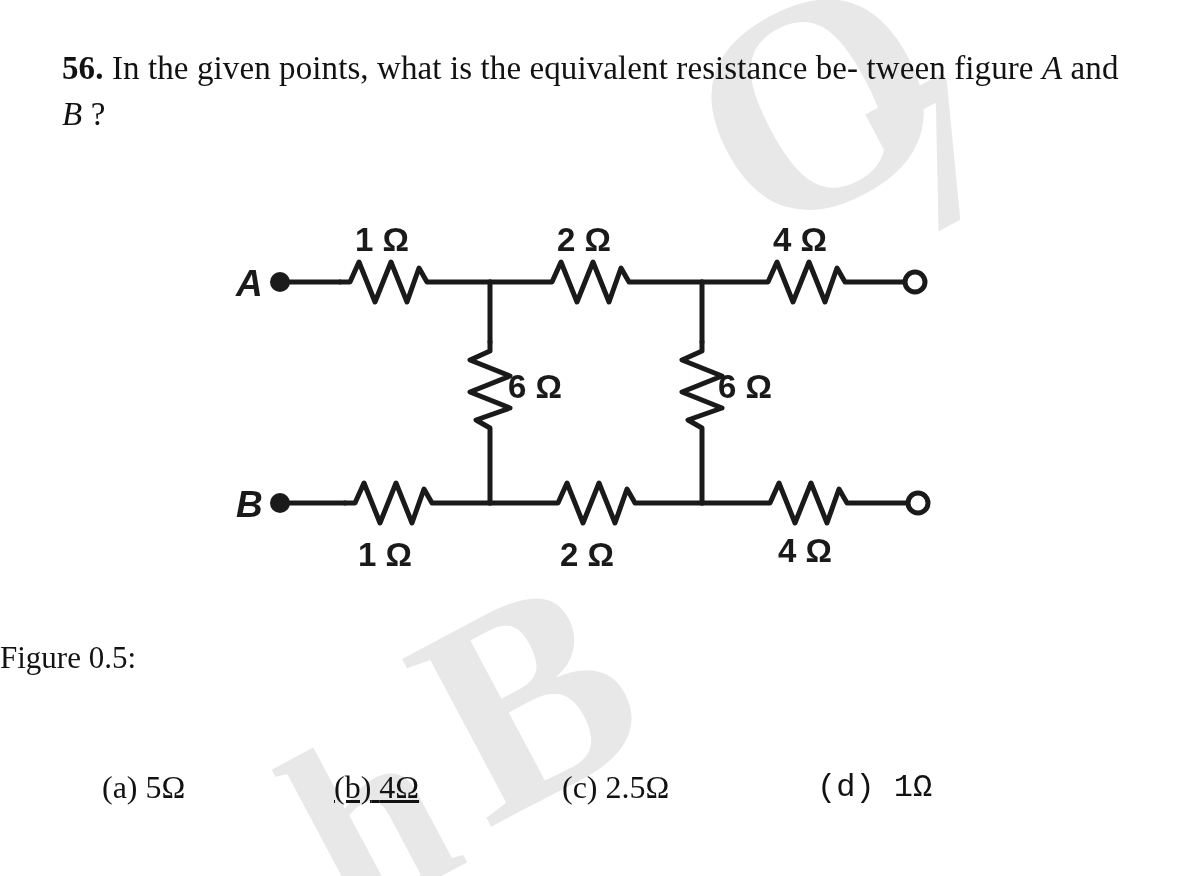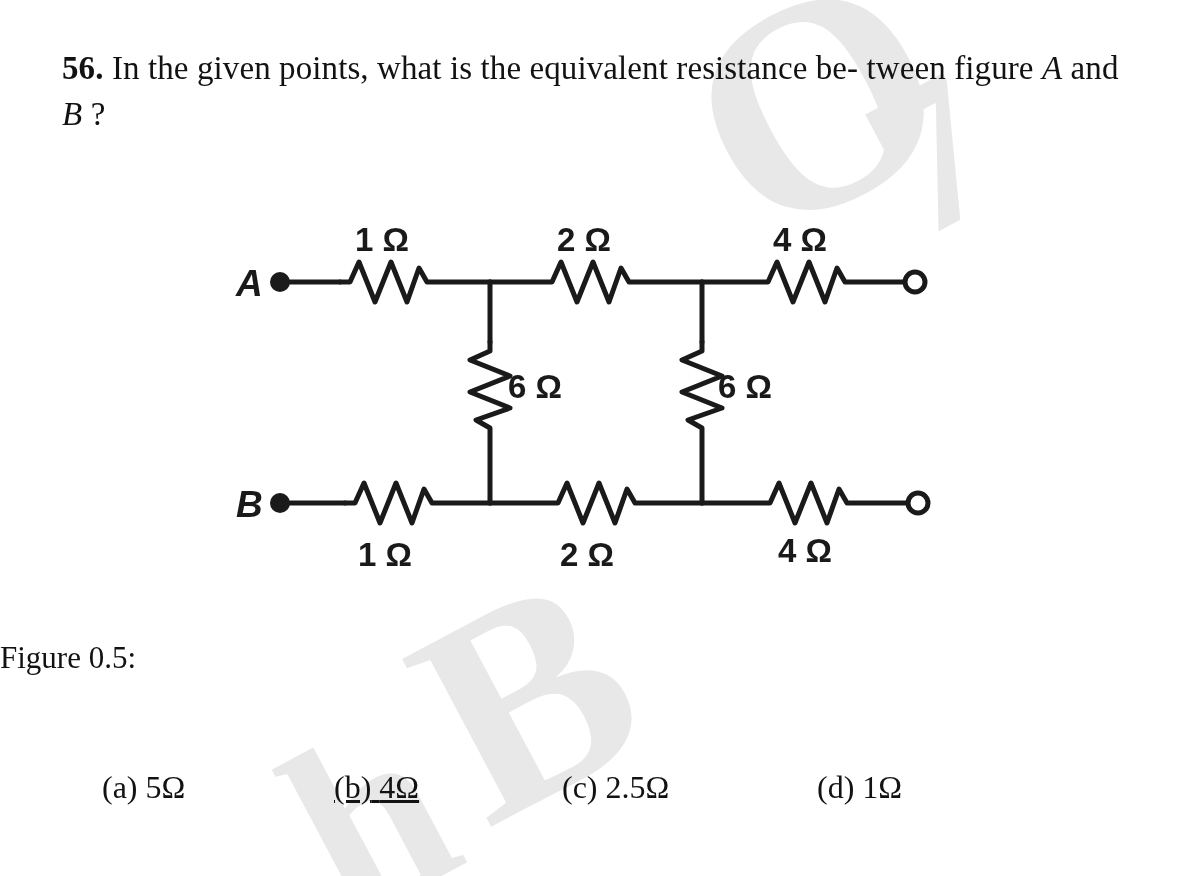--- a/index.html
+++ b/index.html
@@ -85,21 +85,21 @@
     width: 900px;
     z-index: 2;
     display: flex;
     font-size: 32px;
     margin-left: 12px;
   }
   .opt { white-space: nowrap; }
   .opt-a { width: 232px; }
   .opt-b { width: 228px; text-decoration: underline; }
   .opt-c { width: 255px; }
-  .opt-d { width: 160px; }
+  .opt-d { width: 160px; font-family: Liberation Mono, monospace; }
 </style>
 </head>
 <body>
 
 <div id="page">
 
   <div class="watermark-layer">
     <div class="wm wm-a">O</div>
     <div class="wm wm-b">7</div>
     <div class="wm wm-c">B</div>

